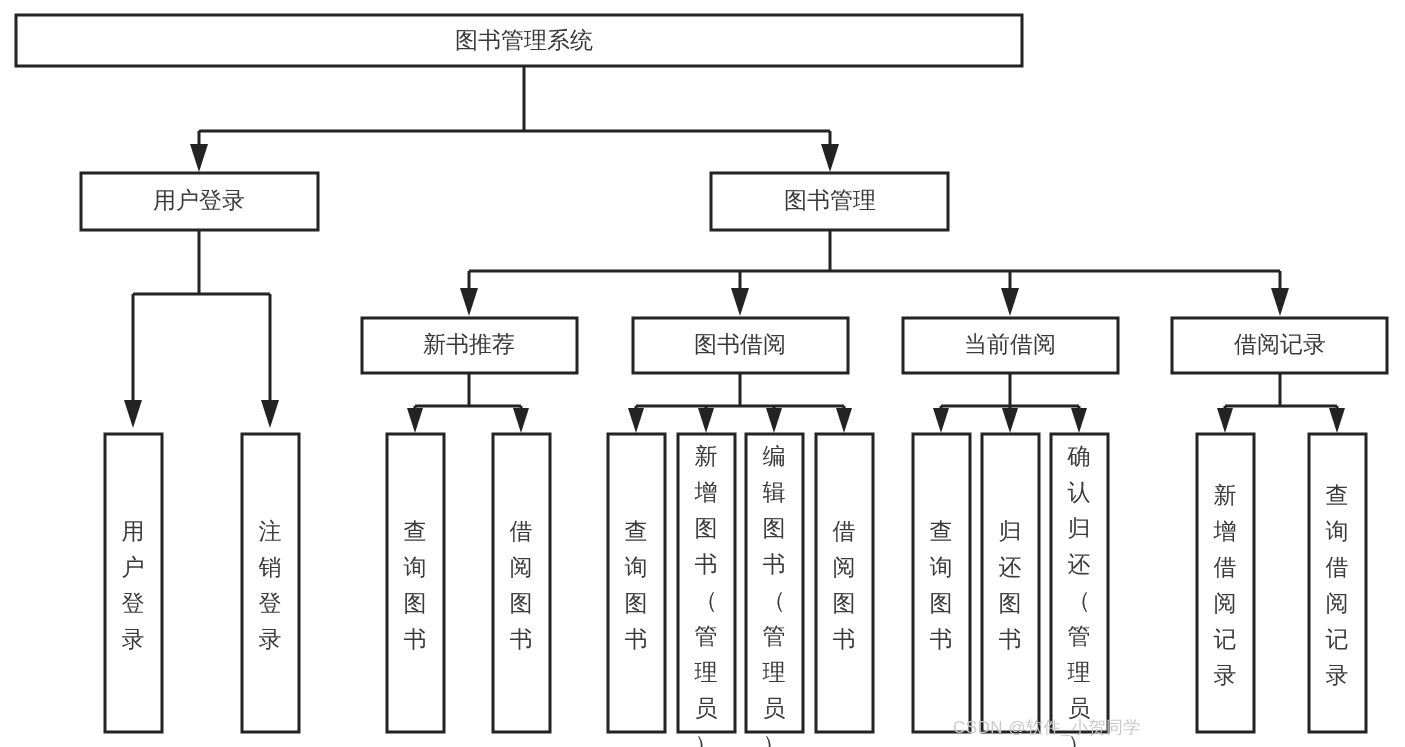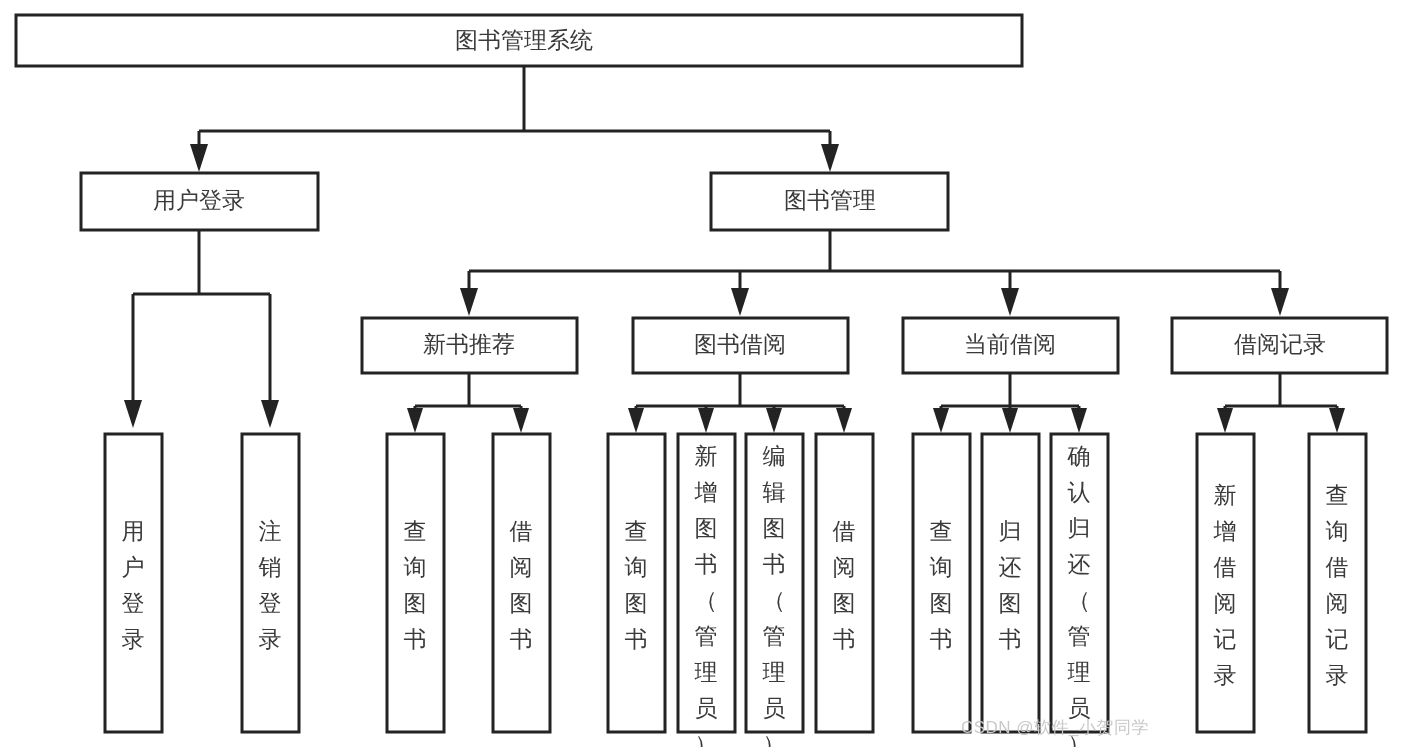--- a/index.html
+++ b/index.html
@@ -52,21 +52,21 @@
   }
   .leaf-label {
     font-family: "Liberation Sans", "DejaVu Sans", sans-serif;
     fill: #3a3a3a;
     font-size: 23px;
     text-anchor: middle;
     white-space: pre;
   }
   .watermark {
     position: absolute;
-    right: 2px;
+    right: 10px;
     bottom: 8px;
     font-family: "Liberation Sans", "DejaVu Sans", sans-serif;
     font-size: 17px;
     color: #c9c9c9;
     letter-spacing: 0.5px;
     user-select: none;
     pointer-events: none;
   }
 </style>
 </head>

